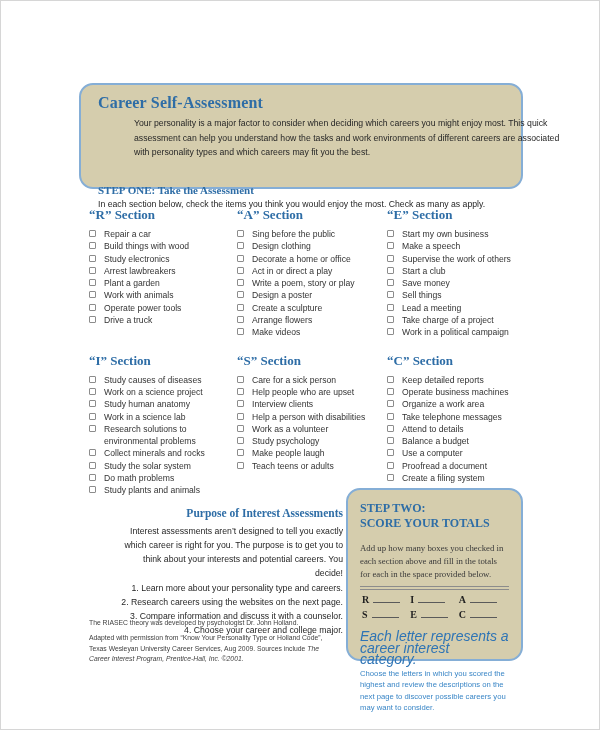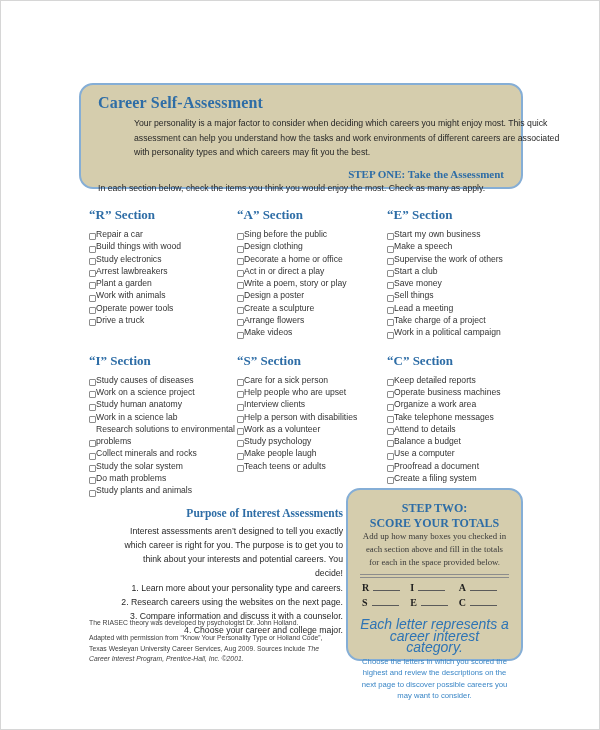--- a/index.html
+++ b/index.html
@@ -15,33 +15,33 @@
     background: #d5cdad; border: 2px solid #85aed6; border-radius: 14px;
     padding: 9px 17px 8px 17px;
   }
   .doc-title {
     font-family: "Liberation Serif", serif; font-weight: bold;
     font-size: 16px; color: #2e6da6; letter-spacing: .2px; margin-bottom: 4px;
   }
   .intro { font-size: 8.7px; color: #262626; line-height: 14.5px; width: 428px; margin-left: 36px; }
   .step-one-head {
     font-family: "Liberation Serif", serif; font-weight: bold;
-    font-size: 11px; color: #2e6da6; margin-top: 8px; margin-bottom: 3px; text-align: right;
+    font-size: 11px; color: #2e6da6; margin-top: 24px; margin-bottom: 3px;
   }
   .step-one-text { font-size: 8.7px; color: #262626; }
   
   .sections {
     position: absolute; left: 88px; top: 206px; width: 436px;
     display: grid; grid-template-columns: 148px 150px 138px; row-gap: 14px;
   }
   .section-title {
     font-family: "Liberation Serif", serif; font-weight: bold;
     font-size: 13px; color: #2e6da6; margin-bottom: 5px;
   }
-  .check-item { display: flex; gap: 0; min-height: 12.3px; align-items: flex-end; }
+  .check-item { display: flex; gap: 8px; min-height: 12.3px; align-items: flex-start; }
   .checkbox {
     flex: none; width: 7px; height: 7px; margin-top: 2px;
     border: 1px solid #8c8c8c; background: #ffffff; border-radius: 1px;
   }
   .check-label { font-size: 8.6px; color: #333333; line-height: 12.3px; }
   
   .purpose { position: absolute; left: 88px; top: 506px; width: 254px; text-align: right; }
   .purpose-title {
     font-family: "Liberation Serif", serif; font-weight: bold;
     font-size: 11.5px; color: #2e6da6; margin-bottom: 5px;
@@ -52,29 +52,28 @@
   
   .footnote { position: absolute; left: 88px; top: 617px; width: 248px; color: #404040; }
   .footnote-line1 { font-size: 6.8px; line-height: 10px; margin-bottom: 5px; }
   .footnote-credit { font-size: 6.8px; line-height: 10.5px; }
   .footnote-credit .ital { font-style: italic; }
   
   .step-two-box {
     position: absolute; left: 345px; top: 487px; width: 177px; height: 173px;
     background: #d5cdad; border: 2px solid #85aed6; border-radius: 14px;
     padding: 11px 12px 8px 12px;
-    text-align: center;
   }
   .step-two-head {
     font-family: "Liberation Serif", serif; font-weight: bold;
     font-size: 12px; color: #2e6da6; line-height: 14.5px;
   }
   .step-two-instr {
     font-family: "Liberation Serif", serif; font-size: 8.8px;
-    color: #3a3a3a; line-height: 13px; margin-top: 0;
+    color: #3a3a3a; line-height: 13px; margin-top: 12px;
   }
   .totals-divider {
     height: 4px; margin: 5px 0 4px 0;
     border-top: 1px solid #8c8c8c; border-bottom: 1px solid #8c8c8c;
   }
   .totals-grid {
     display: grid; grid-template-columns: 1fr 1fr 1fr;
     row-gap: 4px; padding: 0 2px;
   }
   .total-field { display: flex; align-items: baseline; gap: 4px; }

